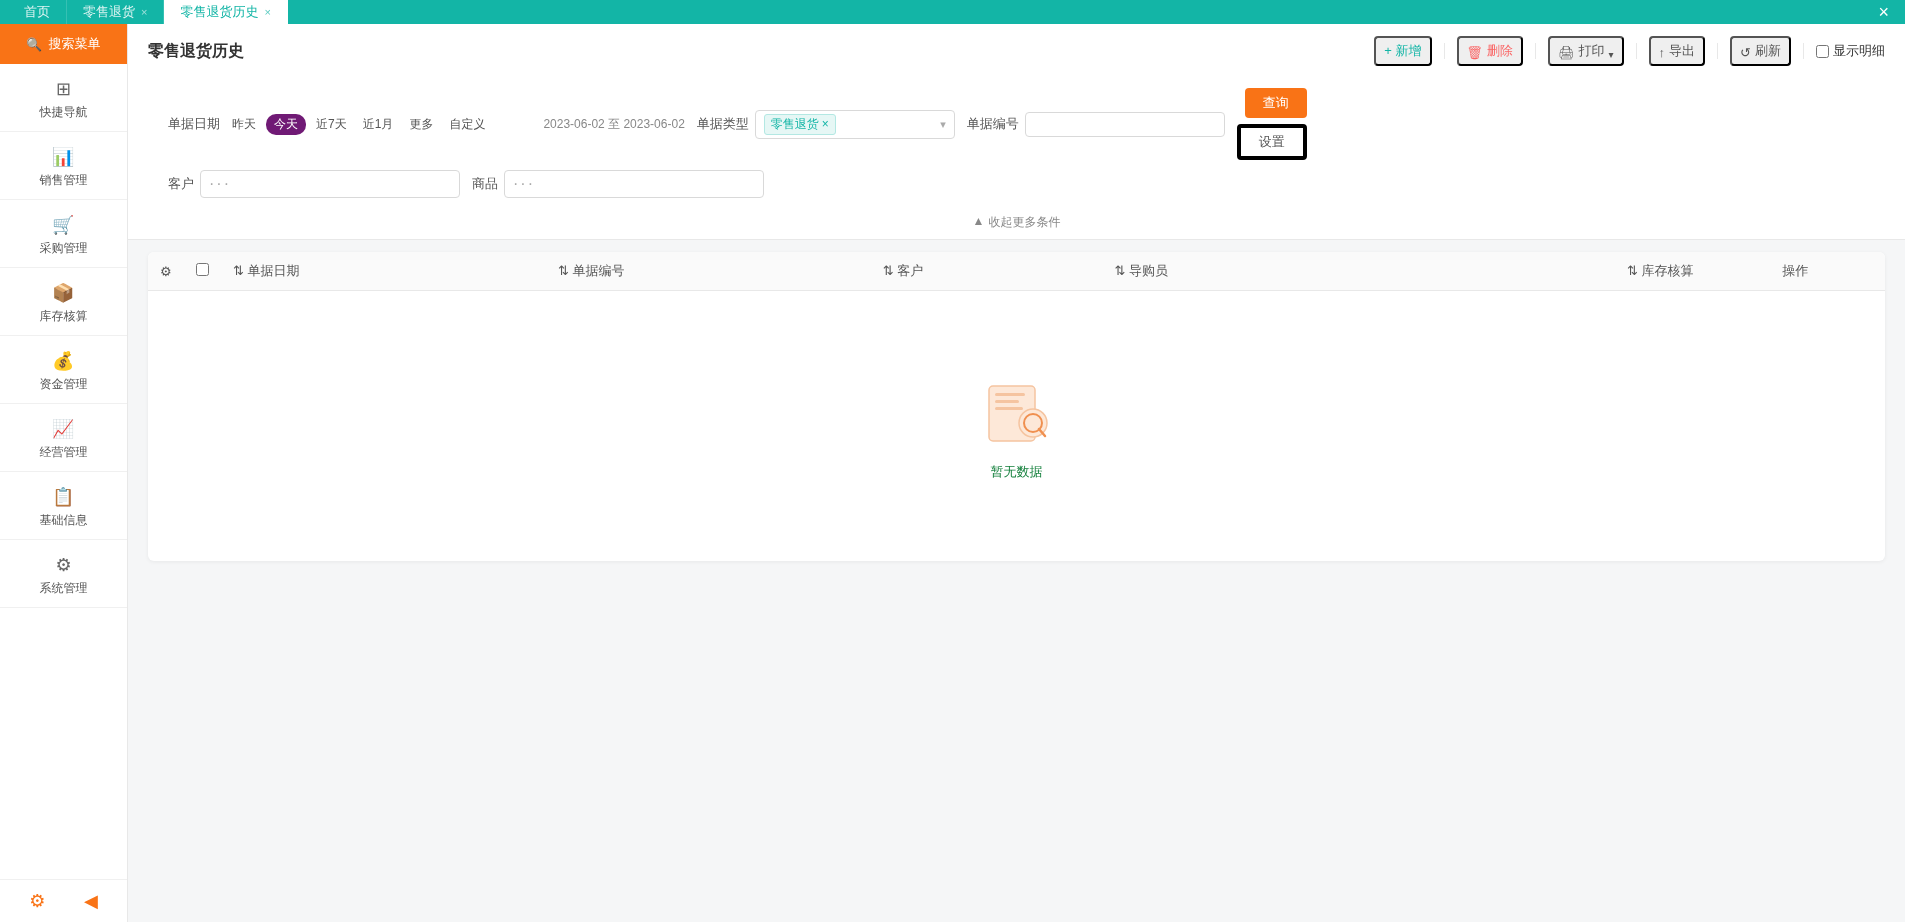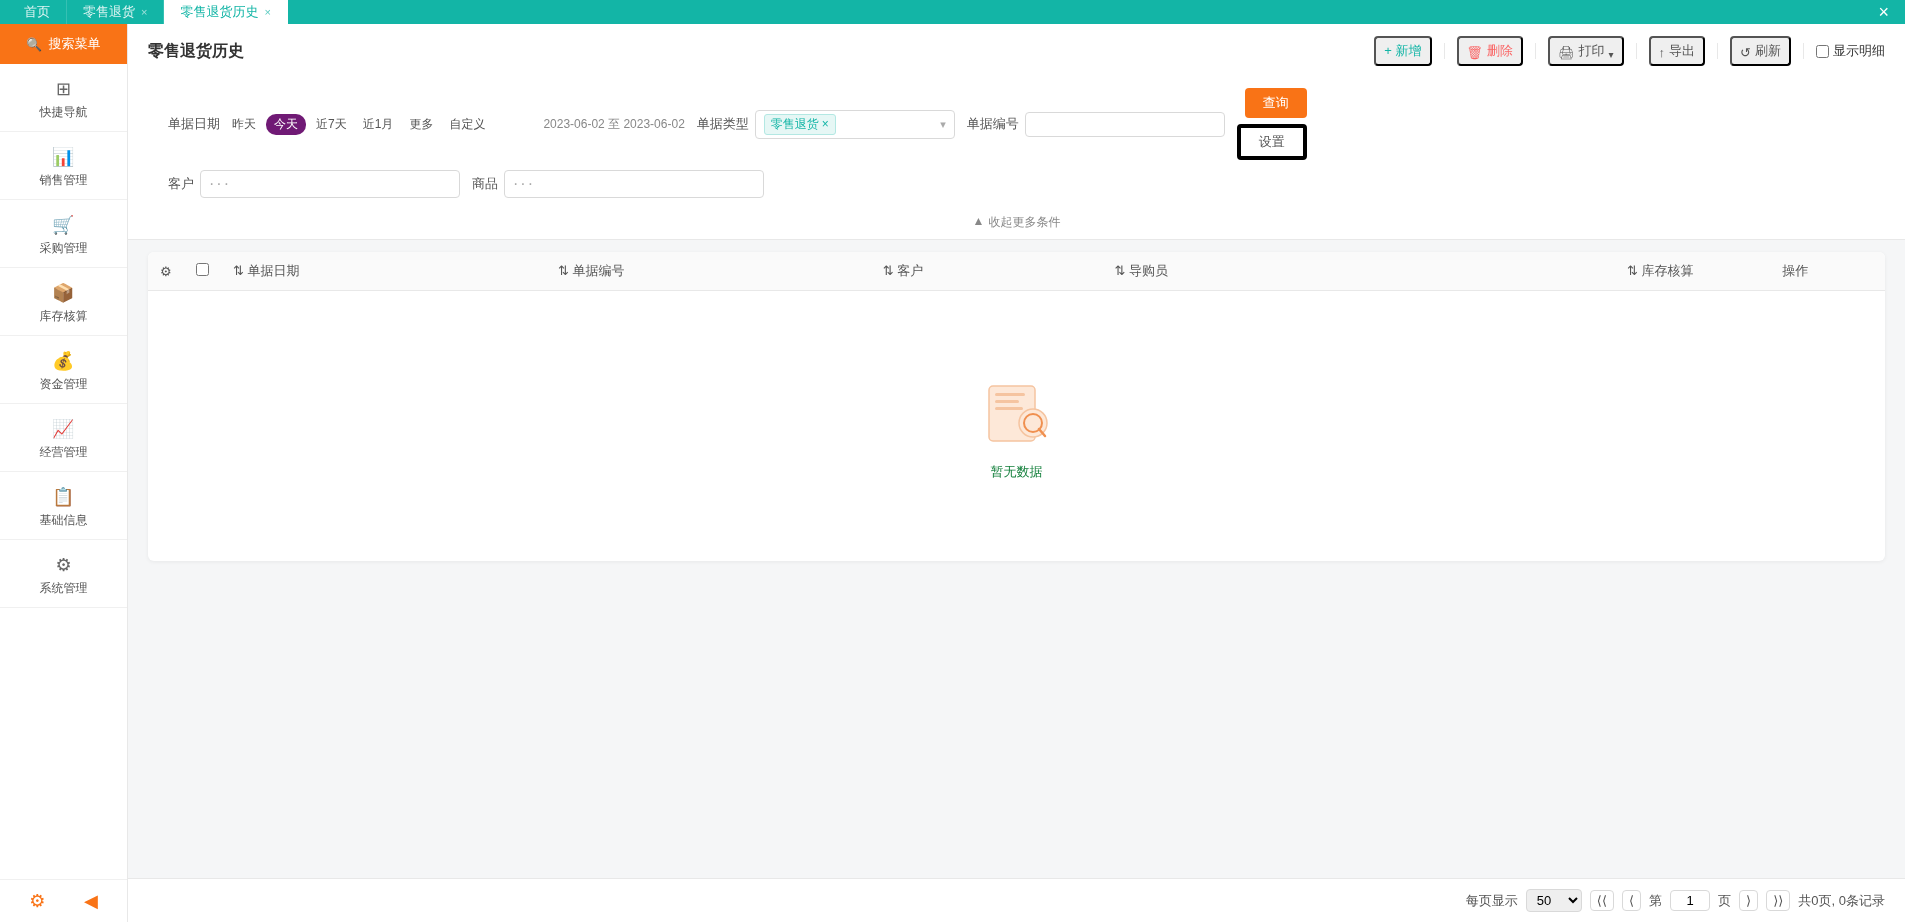--- a/index.html
+++ b/index.html
@@ -564,31 +564,15 @@
                   <line x1="62" y1="58" x2="68" y2="65" stroke="#f09050" stroke-width="2.5" stroke-linecap="round"></line>
                 </svg>
                 <span class="empty-text">暂无数据</span>
               </div>
             </td>
           </tr>
         </tbody>
       </table>
     </div>
 
-    <div class="pagination-bar">
-      <span>每页显示</span>
-      <select class="page-size-select">
-        <option value="20">20</option>
-        <option value="50" selected="">50</option>
-        <option value="100">100</option>
-      </select>
-      <button class="page-nav-btn">⟨⟨</button>
-      <button class="page-nav-btn">⟨</button>
-      <span>第</span>
-      <input class="page-input" type="text" value="1" style="">
-      <span>页</span>
-      <button class="page-nav-btn">⟩</button>
-      <button class="page-nav-btn">⟩⟩</button>
-      <span>共0页, 0条记录</span>
-    </div>
 
   </div>
 </div>
 
 </body></html>

